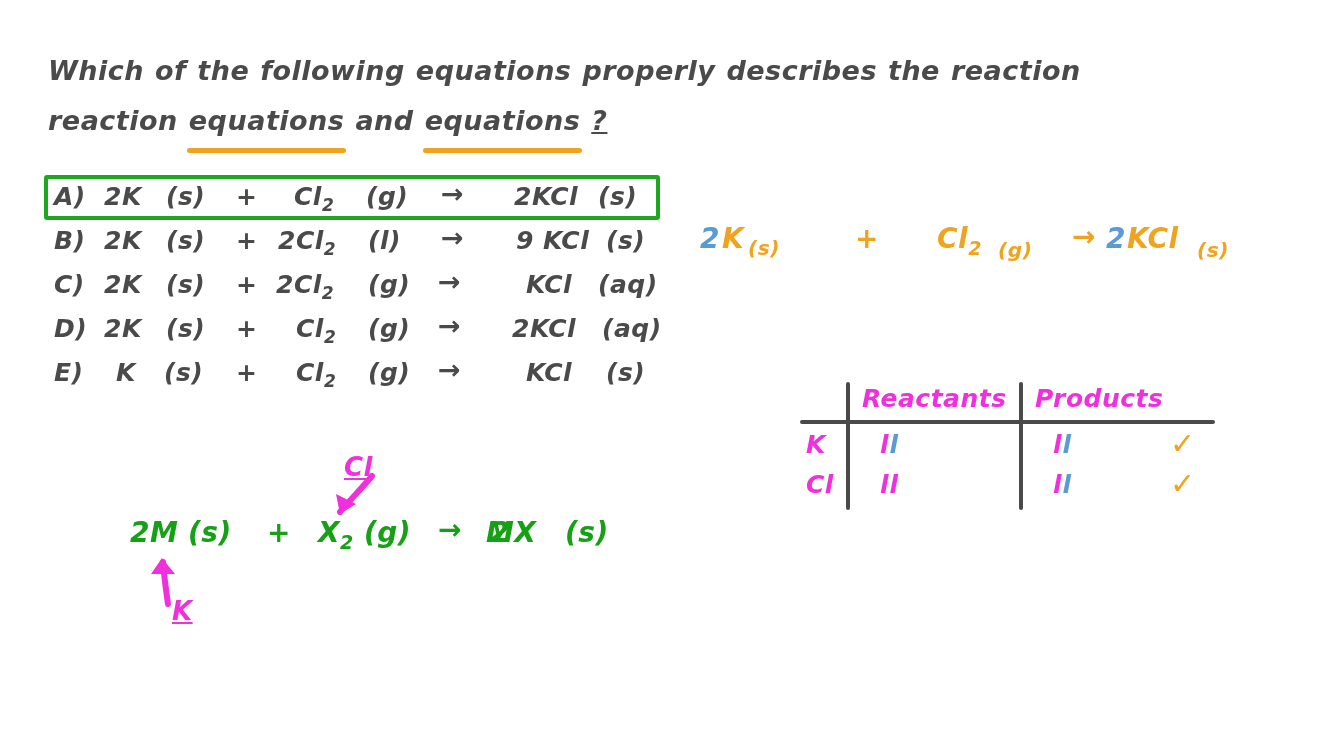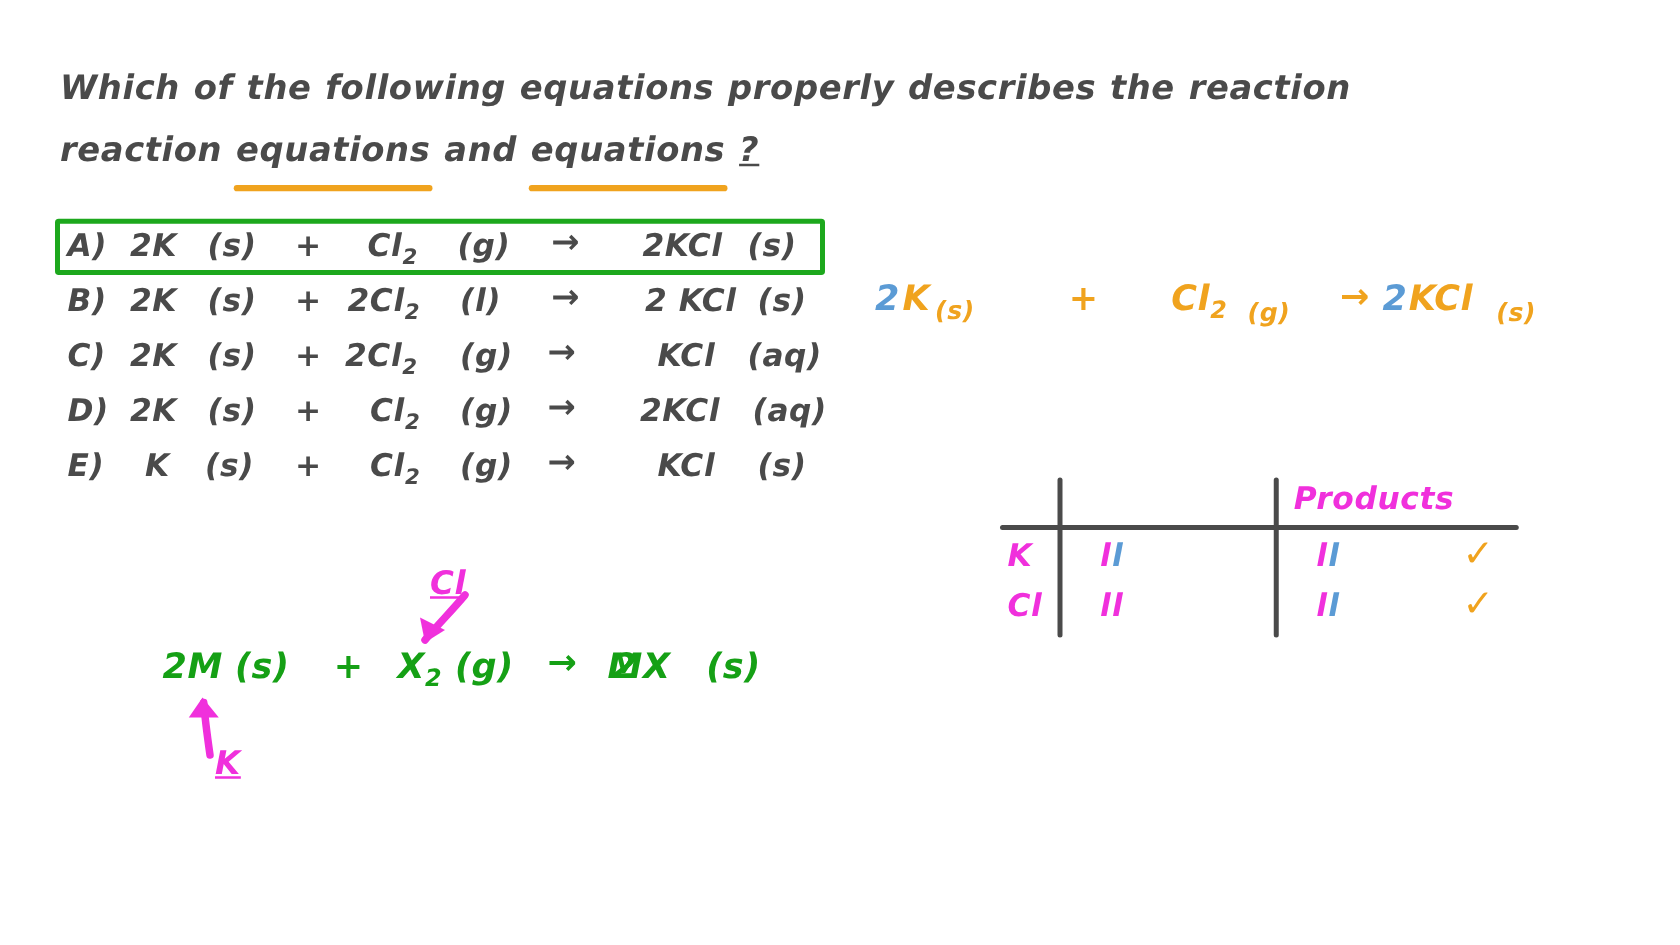--- a/index.html
+++ b/index.html
@@ -189,21 +189,21 @@
   </div>
 
   <div class="opt-row r1">
     <span class="opt-letter">B)</span>
     <span class="opt-reag1">2K</span>
     <span class="opt-state1">(s)</span>
     <span class="opt-plus">+</span>
     <span class="opt-reag2"><span>2Cl</span><sub>2</sub></span>
     <span class="opt-state2">(l)</span>
     <span class="opt-arrow">→</span>
-    <span class="opt-prod">2 KCl</span>
+    <span class="opt-prod">9 KCl</span>
     <span class="opt-state3">(s)</span>
   </div>
 
   <div class="opt-row r2">
     <span class="opt-letter">C)</span>
     <span class="opt-reag1">2K</span>
     <span class="opt-state1">(s)</span>
     <span class="opt-plus">+</span>
     <span class="opt-reag2"><span>2Cl</span><sub>2</sub></span>
     <span class="opt-state2">(g)</span>
@@ -250,20 +250,21 @@
   <span class="tok c-blue" style="left:406px;">2</span>
   <span class="tok c-orange" style="left:427px;">KCl</span>
   <span class="tok c-orange sub-state" style="left:497px; top:16px;">(s)</span>
 </div>
 
 <div class="abs hand" id="tally-table">
   <div class="tbl-rule-h"></div>
   <div class="tbl-rule-v1"></div>
   <div class="tbl-rule-v2"></div>
 
+  <span class="tbl-head h1 c-magenta">Reactants</span>
   <span class="tbl-head h2 c-magenta">Products</span>
 
   <div>
     <span class="tbl-rowlabel c-magenta" style="top:48px;">K</span>
     <span class="tally" style="left:80px; top:48px;"><span class="s1">l</span><span class="s2">l</span></span>
     <span class="tally" style="left:253px; top:48px;"><span class="s1">l</span><span class="s2">l</span></span>
     <span class="check" style="left:370px; top:44px;">✓</span>
   </div>
 
   <div>

